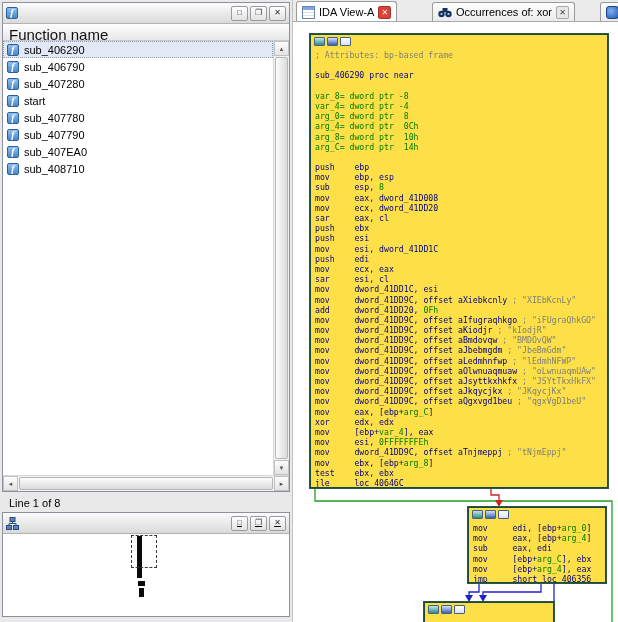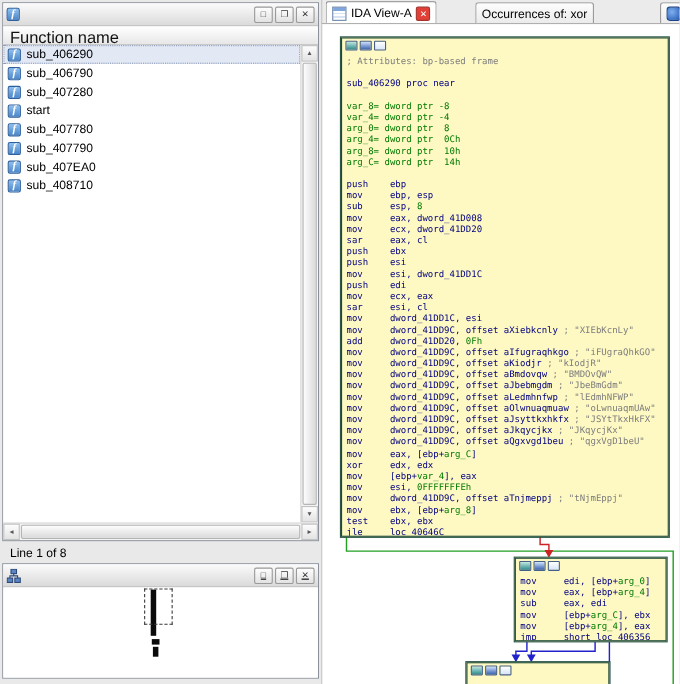--- a/index.html
+++ b/index.html
@@ -41,31 +41,31 @@
   
   .watermark{position:absolute;left:3px;top:576px;z-index:30;display:flex;align-items:center;gap:3px;opacity:.95;}
   .wm-bar1{width:9px;height:33px;background:#a2cbb0;}
   .wm-bar2{width:5px;height:33px;background:#c6decd;}
   .wm-text{font-size:37px;font-weight:bold;letter-spacing:1px;color:#e4ece6;text-shadow:2px 2px 1px #a9c2b0,-1px -1px 0 #f7fbf8;}
 
   
   .tabbar{position:absolute;left:292px;top:0;width:326px;height:22px;background:#ebebeb;border-bottom:1px solid #a9a9a9;border-left:1px solid #c2c2c2;box-sizing:border-box;overflow:hidden;}
   .tab{position:absolute;top:2px;height:19px;display:flex;align-items:center;gap:4px;padding:0 5px;background:linear-gradient(#fdfdfd,#ebebeb);border:1px solid #9b9b9b;border-bottom:none;border-radius:3px 3px 0 0;font-size:11px;color:#000;box-sizing:border-box;white-space:nowrap;}
   .tab.active{top:1px;height:21px;background:#fff;}
-  .tab1{left:3px;} .tab2{left:139px;flex-direction:column;} .tab3{left:307px;width:26px;}
+  .tab1{left:3px;} .tab2{left:139px;} .tab3{left:307px;width:26px;}
   .tab-close{width:13px;height:13px;flex:0 0 13px;border-radius:2px;font-size:8px;line-height:11px;text-align:center;box-sizing:border-box;}
   .tab-close.red{background:#e14038;color:#fff;border:1px solid #a5352c;}
   .tab-close.gray{background:#e8e8e8;color:#444;border:1px solid #a8a8a8;}
   .ida-view-icon{width:13px;height:13px;flex:0 0 13px;border:1px solid #6b86ad;box-sizing:border-box;background:linear-gradient(#7fa6dd 0 3px,transparent 3px),repeating-linear-gradient(#ffffff 0 2px,#d7e2f2 2px 3px);}
   .output-icon{width:13px;height:13px;flex:0 0 13px;border-radius:3px;border:1px solid #1a4488;background:radial-gradient(circle at 35% 35%,#7fb0f0,#2257b0);box-sizing:border-box;}
 
   
   .graph{position:absolute;left:292px;top:22px;width:326px;height:600px;background:#fff;border-left:1px solid #c2c2c2;box-sizing:border-box;overflow:hidden;}
   .edges{position:absolute;left:0;top:0;width:326px;height:600px;pointer-events:none;}
-  .node{position:absolute;background:#fef9c3;border:1px solid #1f4a3a;box-shadow:0 0 0 1px #2a5747;box-sizing:border-box;overflow:hidden;}
+  .node{position:absolute;background:#fde047;border:1px solid #1f4a3a;box-shadow:0 0 0 1px #2a5747;box-sizing:border-box;overflow:hidden;}
   .block1{left:17px;top:12px;width:298px;height:454px;}
   .block2{left:127px;top:485px;width:138px;height:76px;margin-left:48px;}
   .block3{left:131px;top:580px;width:130px;height:40px;}
   .node-strip{height:13px;display:flex;gap:2px;padding:2px 0 0 3px;box-sizing:border-box;}
   .node-icon{width:11px;height:9px;border:1px solid #44608a;border-radius:1px;box-sizing:border-box;}
   .ni1{background:linear-gradient(#bfe8e0,#2e8b8b);}
   .ni2{background:linear-gradient(#cfe2ff,#3a62b0);}
   .ni3{background:linear-gradient(#ffffff,#d7e4f7);}
   .code-lines{padding:2px 4px 0 4px;font-family:"DejaVu Sans Mono",monospace;font-size:8.2px;line-height:10.2px;white-space:pre;}
   .code-line{height:10.2px;}

